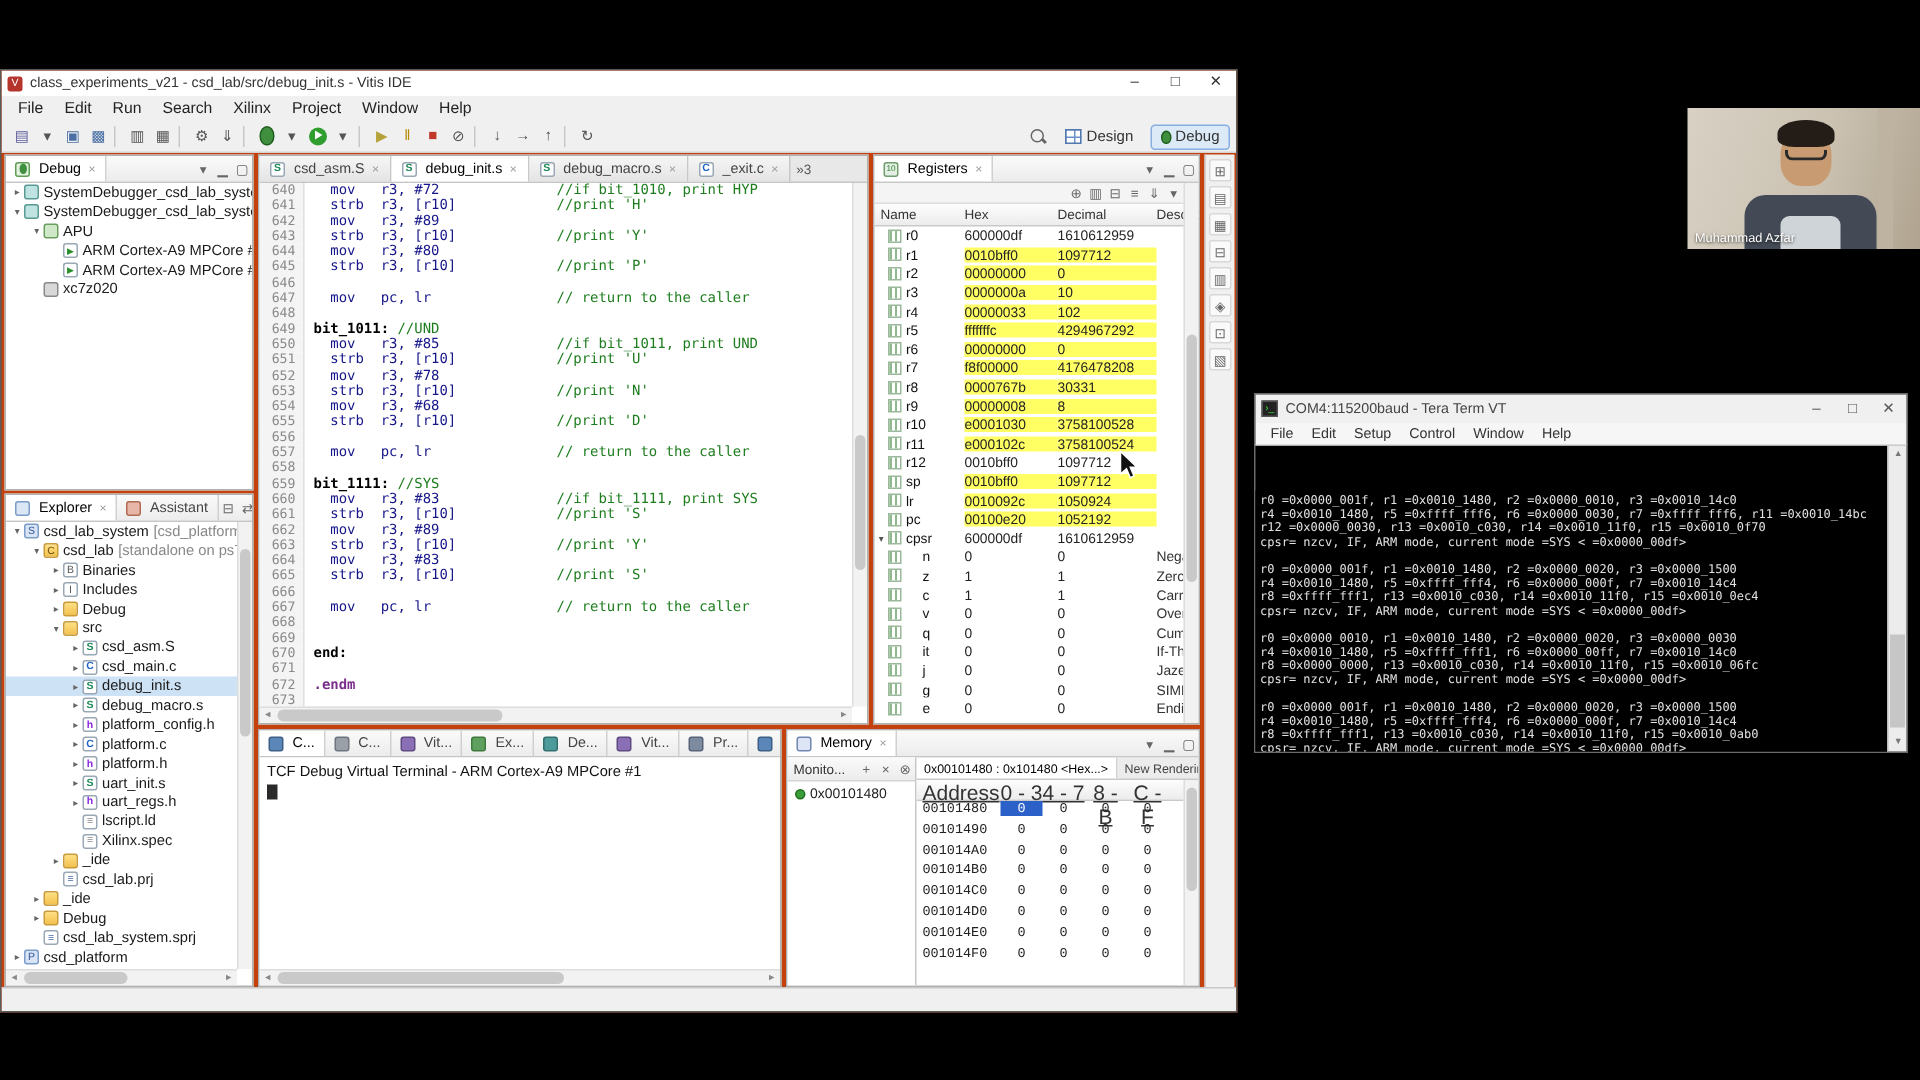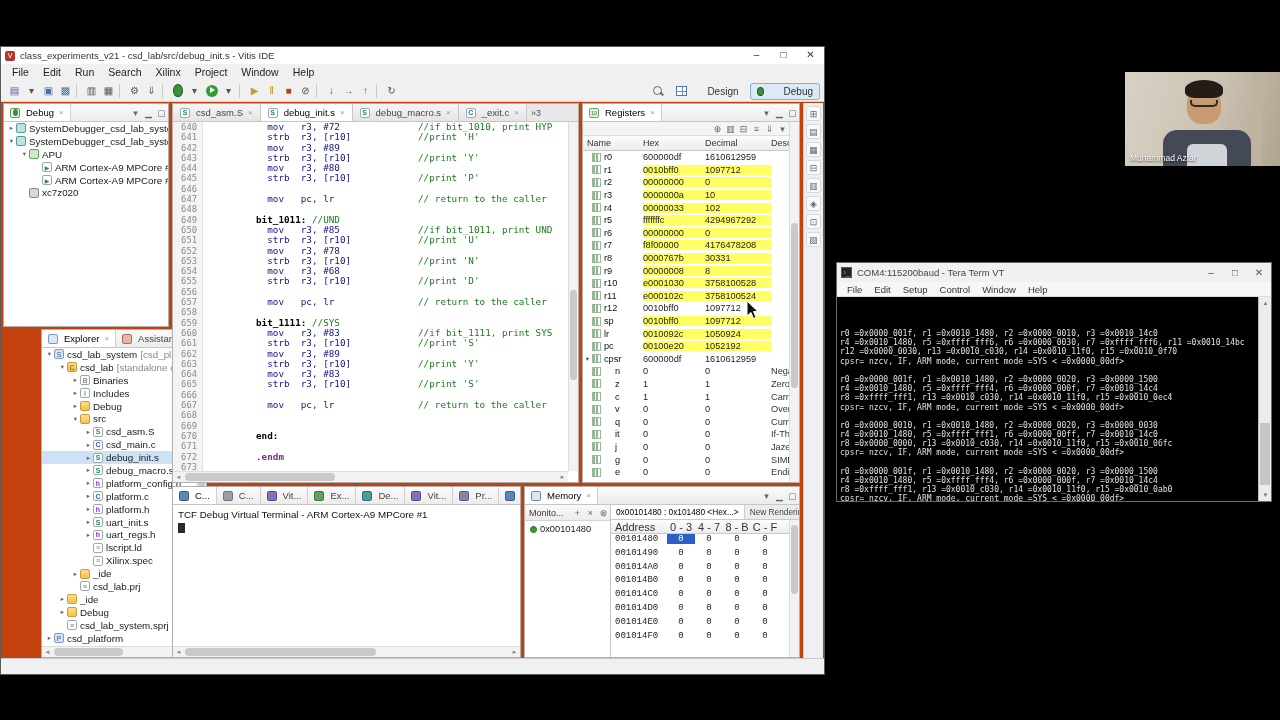--- a/index.html
+++ b/index.html
@@ -30,21 +30,21 @@
   .tbicon[data-icon="run"]::before { content:""; width:12px; height:12px; background:#2f9e2f;
     border-radius:50%; display:block; }
   .tbicon[data-icon="run"]::after { content:""; position:absolute; left:7px; top:5px;
     border-left:5px solid #fff; border-top:3.5px solid transparent; border-bottom:3.5px solid transparent; }
   .toolbar-right { position:absolute; right:4px; top:0; height:22px; display:flex; align-items:center; gap:4px; }
   .search-icon { width:13px; height:13px; position:relative; display:inline-block; }
   .search-icon::before { content:""; position:absolute; left:1px; top:1px; width:7px; height:7px;
     border:1.5px solid #666; border-radius:50%; }
   .search-icon::after { content:""; position:absolute; left:8px; top:8px; width:4px; height:1.5px;
     background:#666; transform:rotate(45deg); }
-  .persp-btn { display:flex; align-items:center; gap:20px; padding:2px 6px; border-radius:3px;
+  .persp-btn { display:flex; align-items:center; gap:3px; padding:2px 6px; border-radius:3px;
     font-size:10px; color:#333; border:1px solid transparent; }
   .persp-btn.active { background:#dce9f7; border-color:#86aede; }
   .design-icon { width:11px; height:10px; background:
     linear-gradient(#fff,#fff) 0 0/ 5px 4px no-repeat,
     linear-gradient(#fff,#fff) 6px 0/ 5px 4px no-repeat,
     linear-gradient(#fff,#fff) 0 5px/ 5px 5px no-repeat,
     linear-gradient(#fff,#fff) 6px 5px/ 5px 5px no-repeat,#6a91c9; border:1px solid #5378ad; }
   .bug-glyph { width:7px; height:9px; background:#3f8f3f; border:1px solid #1f5f1f; border-radius:50% 50% 46% 46%; }
 
   
@@ -107,38 +107,38 @@
 
   
   .vscroll { position:absolute; width:10px; background:#f2f2f2; border-left:1px solid #ddd; }
   .vthumb { position:absolute; left:1px; right:1px; background:#c9c9c9; border-radius:4px; }
   .hscroll { position:absolute; height:11px; background:#f2f2f2; border-top:1px solid #ddd; }
   .hthumb { position:absolute; top:1px; bottom:1px; background:#c9c9c9; border-radius:4px; }
   .sarrow { position:absolute; width:11px; height:11px; font-size:6px; color:#888; text-align:center; line-height:11px; }
 
   
   .debug-panel { left:2px; top:56px; width:166px; height:224px; }
-  .explorer-panel { left:2px; top:282px; width:166px; height:329px;margin-left:38px; }
+  .explorer-panel { left:2px; top:282px; width:166px; height:329px; }
   .editor-panel { left:171px; top:56px; width:407px; height:380px; }
   .registers-panel { left:581px; top:56px; width:218px; height:380px; }
   .console-panel { left:171px; top:439px; width:349px; height:172px; }
   .memory-panel { left:523px; top:439px; width:276px; height:172px; }
 
   
   .etabs { height:18px; background:#e8e8e8; display:flex; align-items:stretch; border-bottom:1px solid #c6c6c6; }
   .etab { display:flex; align-items:center; gap:3px; padding:0 7px; font-size:9.5px; color:#444;
     background:linear-gradient(#f6f6f6,#e4e4e4); border-right:1px solid #c8c8c8; white-space:nowrap; }
   .etab.active { background:#fff; color:#000; }
   .emore { align-self:center; font-size:9px; color:#555; padding:0 4px; }
   .code-area { position:absolute; left:0; top:18px; right:10px; bottom:11px; background:#fff; overflow:hidden; }
   .cline { display:flex; height:10.3px; line-height:10.3px; font-family:"DejaVu Sans Mono", monospace;
     font-size:9.3px; white-space:pre; }
   .lno { flex:0 0 30px; text-align:right; padding-right:5px; color:#8a8a8a; background:#f4f4f4;
     border-right:1px solid #e0e0e0; font-size:8.8px; }
-  .code { display:inline-block; min-width:168px; color:#16168a; padding-left:6px; white-space:pre;margin-left:47px; }
+  .code { display:inline-block; min-width:168px; color:#16168a; padding-left:6px; white-space:pre; }
   .cline.label .code { min-width:0; color:#000; font-weight:bold; }
   .cline.dir .code { color:#7b2d8b; font-weight:bold; }
   .comment { color:#1e7d1e; white-space:pre; }
   .editor-panel .vscroll { right:0; top:18px; bottom:11px; }
   .editor-panel .hscroll { left:0; right:10px; bottom:0; }
 
   
   .reg-toolbar { height:14px; display:flex; justify-content:flex-end; align-items:center;
     background:#f4f4f4; border-bottom:1px solid #ddd; padding-right:10px; }
   .reg-cols { height:15px; display:flex; align-items:center; font-size:9px; color:#333;
@@ -167,22 +167,22 @@
   .monitors { flex:0 0 86px; border-right:1px solid #c6c6c6; background:#fff; }
   .mon-head { height:16px; background:linear-gradient(#fafafa,#ececec); border-bottom:1px solid #d4d4d4;
     display:flex; align-items:center; font-size:9px; color:#333; padding-left:4px; }
   .mon-item { display:flex; align-items:center; gap:3px; font-size:9.3px; padding:3px 0 0 5px; }
   .mon-dot { width:7px; height:7px; border-radius:50%; background:#3a9d3a; border:1px solid #1f6f1f; }
   .rend { flex:1; position:relative; overflow:hidden; }
   .rend-tabs { height:15px; display:flex; align-items:stretch; background:#ececec; border-bottom:1px solid #c9c9c9; overflow:hidden; }
   .rtab { font-size:8.3px; color:#444; padding:0 5px; display:flex; align-items:center;
     border-right:1px solid #d0d0d0; white-space:nowrap; }
   .rtab.active { background:#fff; color:#000; }
-  .mem-cols { height:14px; display:flex; align-items:center; font-size:11px; color:#333;
-    background:linear-gradient(#fdfdfd,#ececec); border-bottom:1px solid #c9c9c9; }
+  .mem-cols { height:14px; display:flex; align-items:flex-start; font-size:14px; color:#333;
+    background:linear-gradient(#fdfdfd,#ececec); border-bottom:1px solid #c9c9c9;text-decoration:underline; }
   .mc { flex:0 0 28px; text-align:center; } .mc.addr { flex:0 0 56px; text-align:left; padding-left:4px; }
   .memrow { display:flex; align-items:flex-start; height:13.8px; font-size:9px;
     font-family:Liberation Mono, monospace; }
   .mcell { flex:0 0 28px; text-align:center; color:#222; }
   .mcell.maddr { flex:0 0 56px; text-align:left; padding-left:4px; }
   .memrow.sel .mv0 { background:#2a60c8; color:#fff; }
   .mem-vscroll { position:absolute; right:0; top:15px; bottom:0; width:10px; background:#f2f2f2; border-left:1px solid #ddd; }
 
   
   .right-strip { position:absolute; left:802px; top:56px; width:20px; height:555px;

